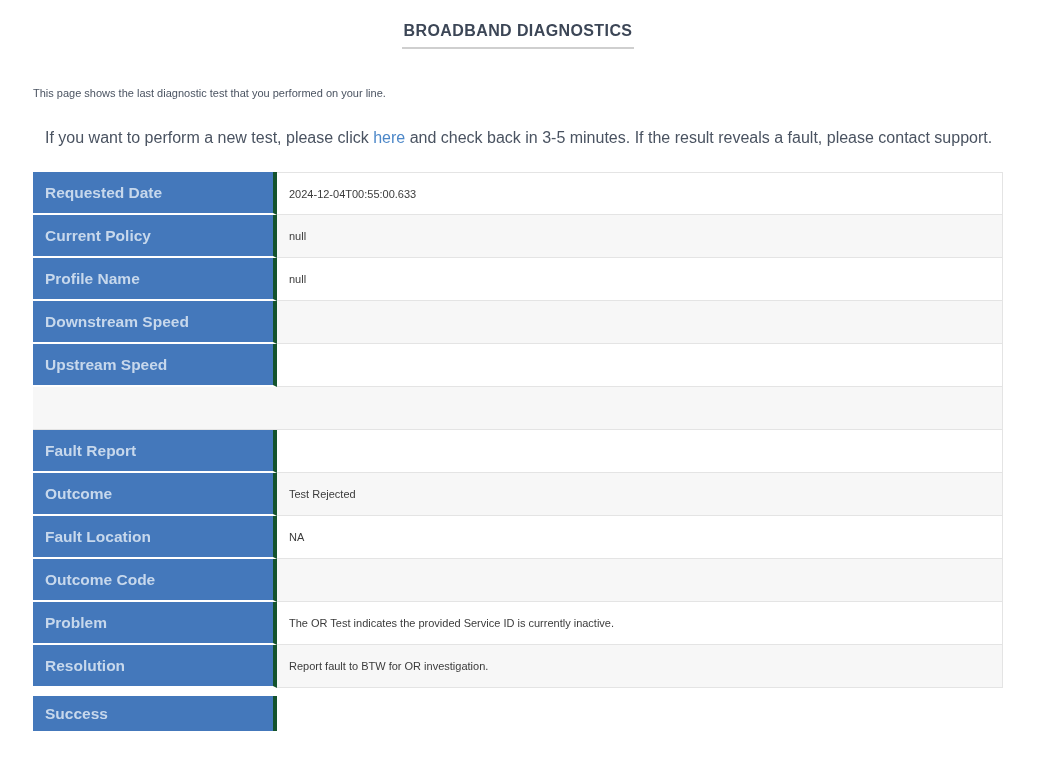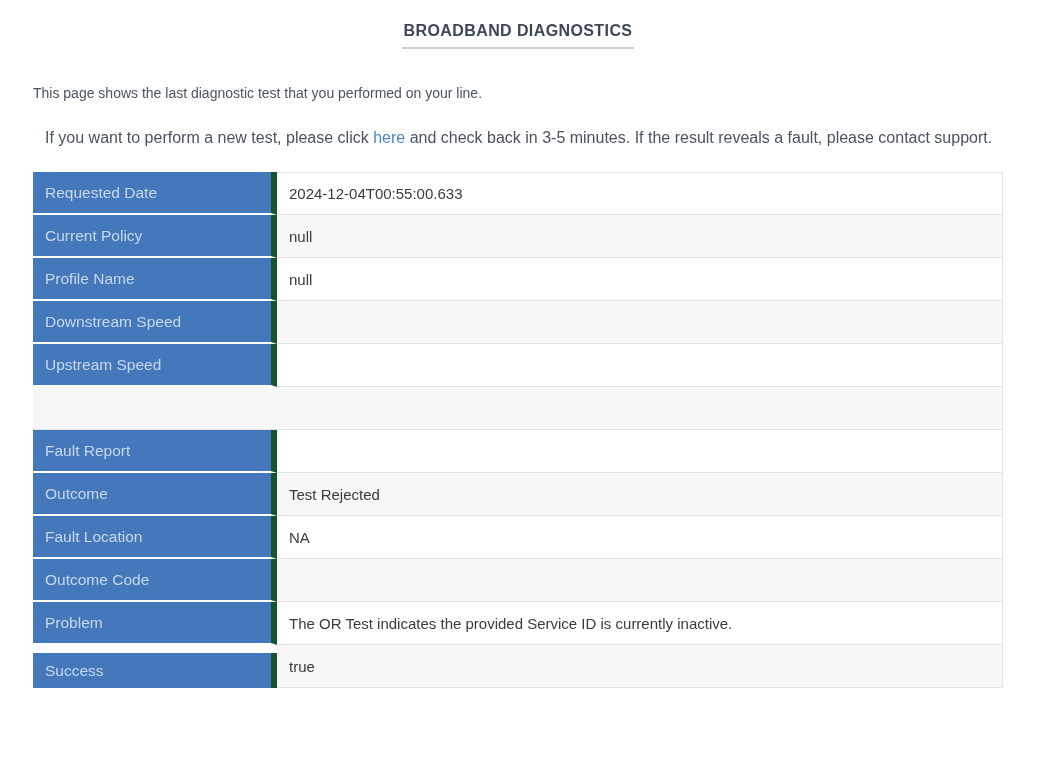--- a/index.html
+++ b/index.html
@@ -39,21 +39,21 @@
     letter-spacing: 0.4px;
     color: var(--heading-text);
   }
   h1.page-title .title-underline {
     display: inline-block;
     padding: 0 2px 7px 2px;
     border-bottom: 2px solid var(--underline-gray);
   }
   p.intro {
     margin: 31px 0 0 0;
-    font-size: 14px;
+    font-size: 11px;
     line-height: 26px;
     color: var(--body-text);
   }
   p.instructions {
     margin: 19px 0 0 12px;
     font-size: 16px;
     line-height: 26px;
     color: var(--body-text);
   }
   a.inline-link {
@@ -67,37 +67,38 @@
   }
   .diag-row {
     display: flex;
     height: 43px;
   }
   .diag-row .cell-label {
     width: 244px;
     flex: 0 0 244px;
     background: var(--accent-blue);
     border-bottom: 2px solid #ffffff;
-    border-right: 6px solid #14532d;
+    border-right: 4px solid #14532d;
     display: flex;
     align-items: center;
     padding: 0 12px;
     font-size: 15.5px;
     color: var(--label-text);
+    font-weight: bold;
   }
   .diag-row:last-child .cell-label {
     border-bottom: none;
     margin-top: 8px;
   }
   .diag-row .cell-value {
     flex: 1;
     display: flex;
     align-items: center;
     padding: 0 12px;
-    font-size: 15px;
+    font-size: 11px;
     color: var(--value-text);
     background: #ffffff;
     border-bottom: 1px solid var(--table-border);
     border-right: 1px solid var(--table-border);
   }
   .diag-row:first-child .cell-value {
     border-top: 1px solid var(--table-border);
   }
   .diag-row:nth-child(even) .cell-value {
     background: var(--row-stripe);
@@ -165,21 +166,24 @@
       <div class="diag-row">
         <div class="cell-label">Outcome Code</div>
         <div class="cell-value"></div>
       </div>
 
       <div class="diag-row">
         <div class="cell-label">Problem</div>
         <div class="cell-value">The OR Test indicates the provided Service ID is currently inactive.</div>
       </div>
 
+      <div class="diag-row">
+        <div class="cell-label">Resolution</div>
+        <div class="cell-value">Report fault to BTW for OR investigation.</div>
+      </div>
 
       <div class="diag-row">
         <div class="cell-label">Success</div>
-        <div class="cell-value">true</div>
       </div>
     </div>
 
   </div>
 </div>
 
 </body></html>

